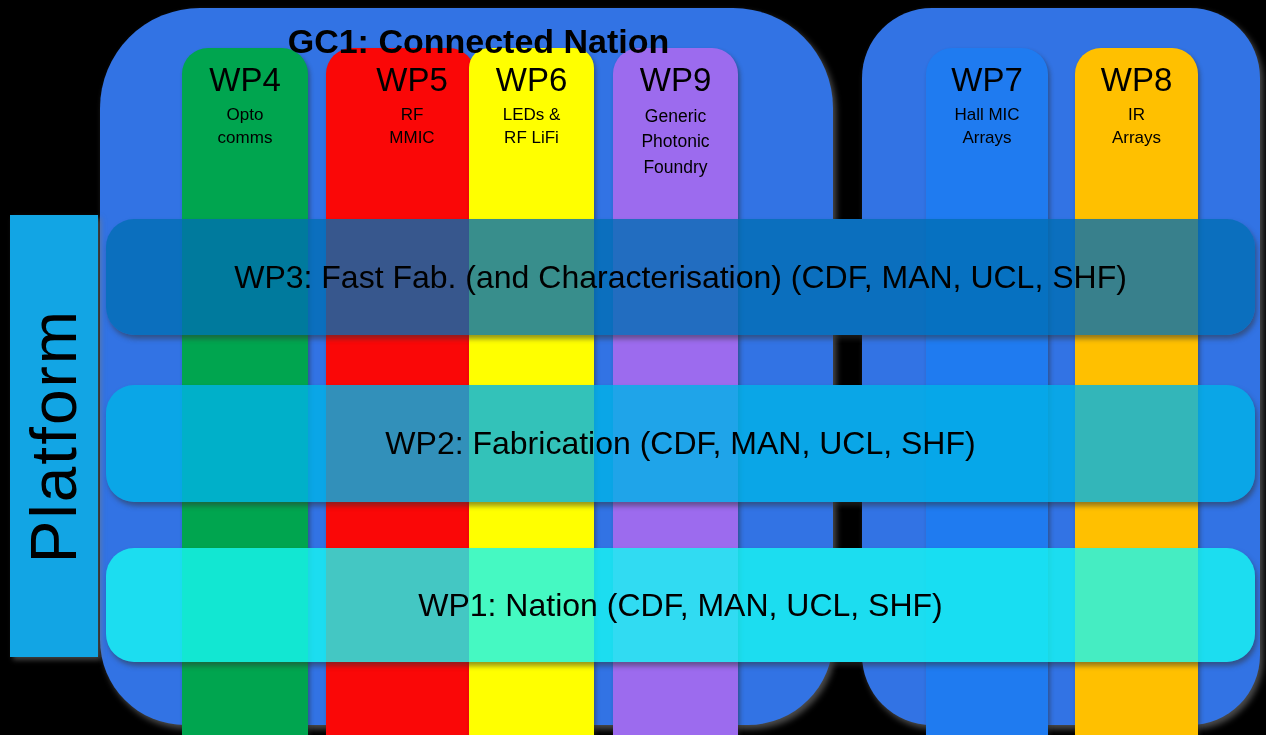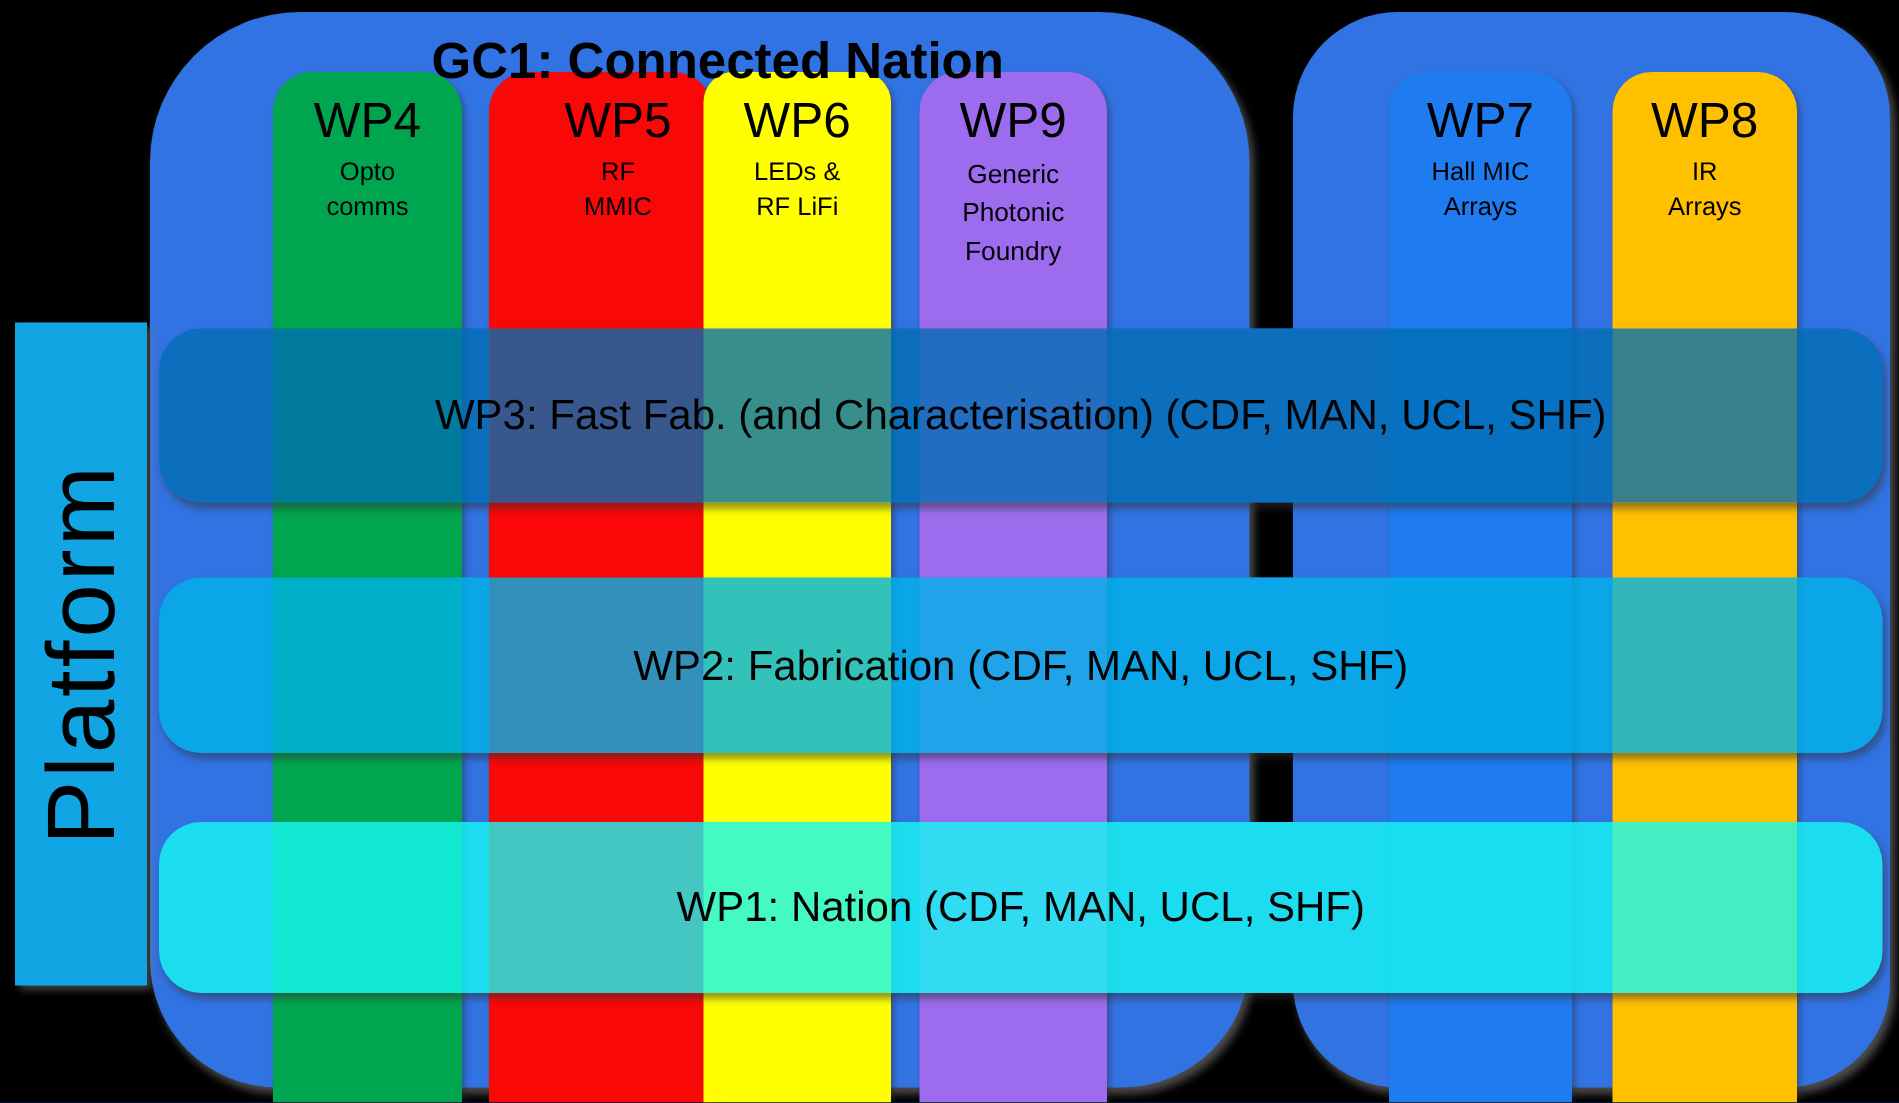--- a/index.html
+++ b/index.html
@@ -92,21 +92,21 @@
     left: 106px; width: 1149px;
     border-radius: 28px;
     z-index: 4;
     display: flex; align-items: center; justify-content: center;
     box-shadow: 2px 4px 5px rgba(50,50,50,0.5);
   }
   #bar-wp3 { top: 219px; height: 116px; }
   #bar-wp2 { top: 385px; height: 117px; }
   #bar-wp1 { top: 548px; height: 114px; }
   .bar-label {
-    font-size: 28px;
+    font-size: 32px;
     color: #000;
     white-space: nowrap;
   }
 </style>
 </head>
 <body>
 
 <div class="canvas">
 
   <div class="platform" style="background: rgb(18, 165, 228);">

